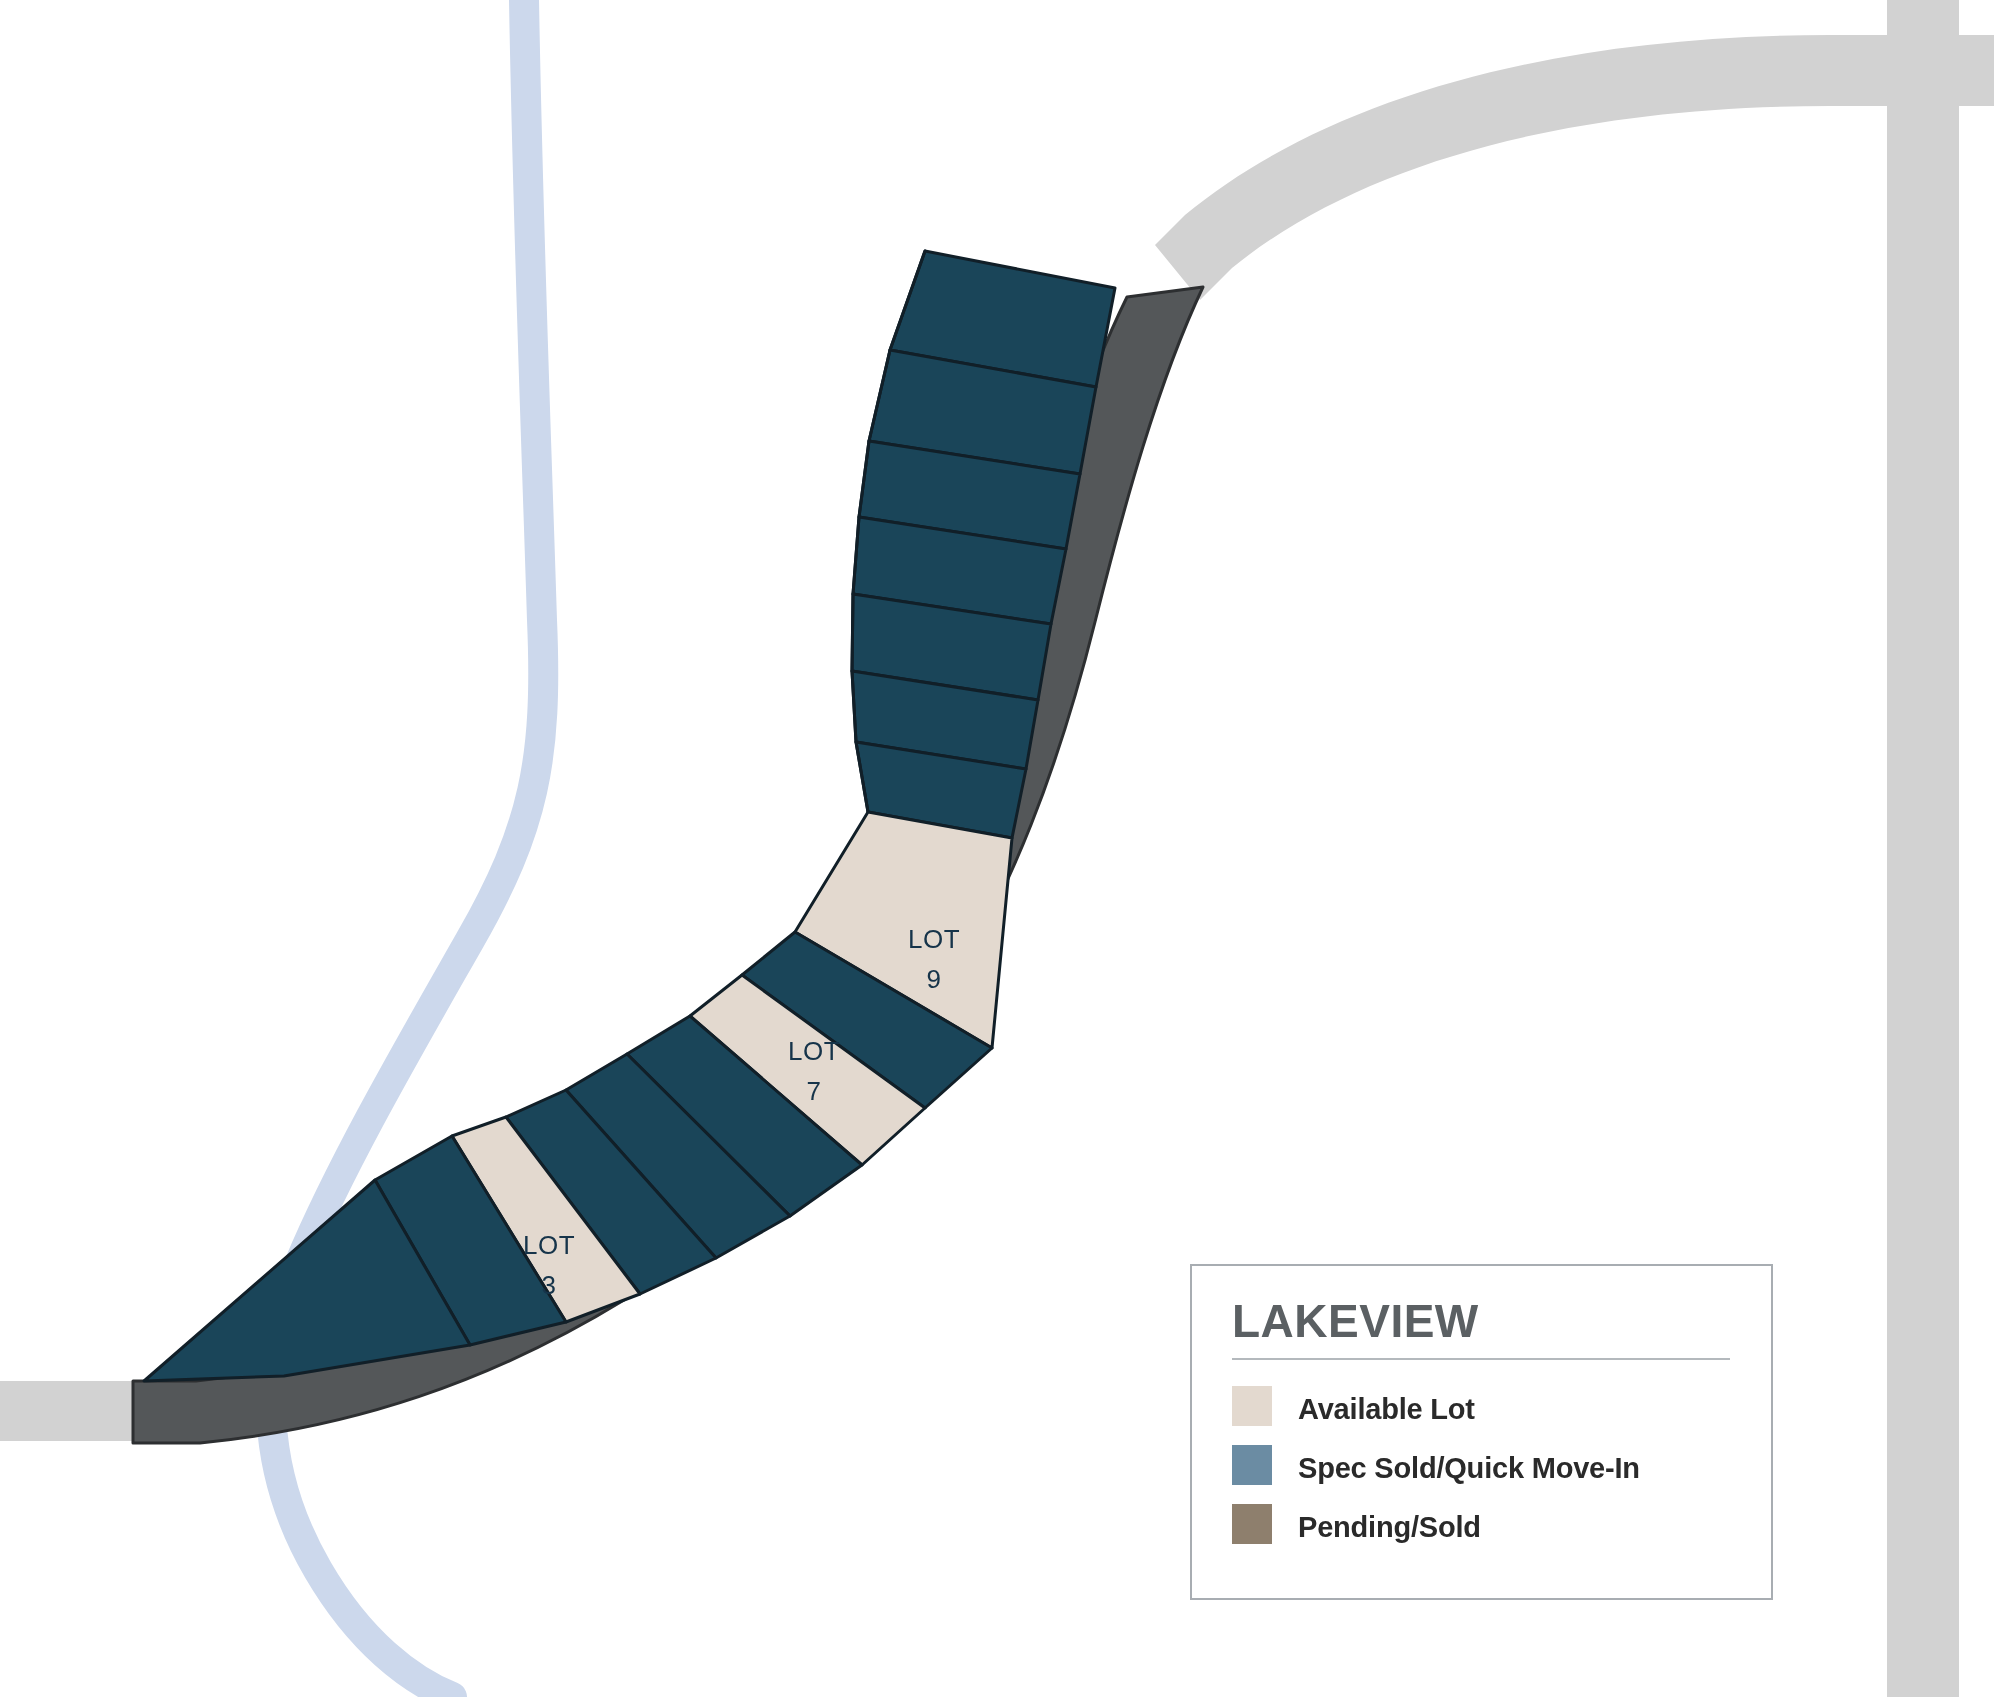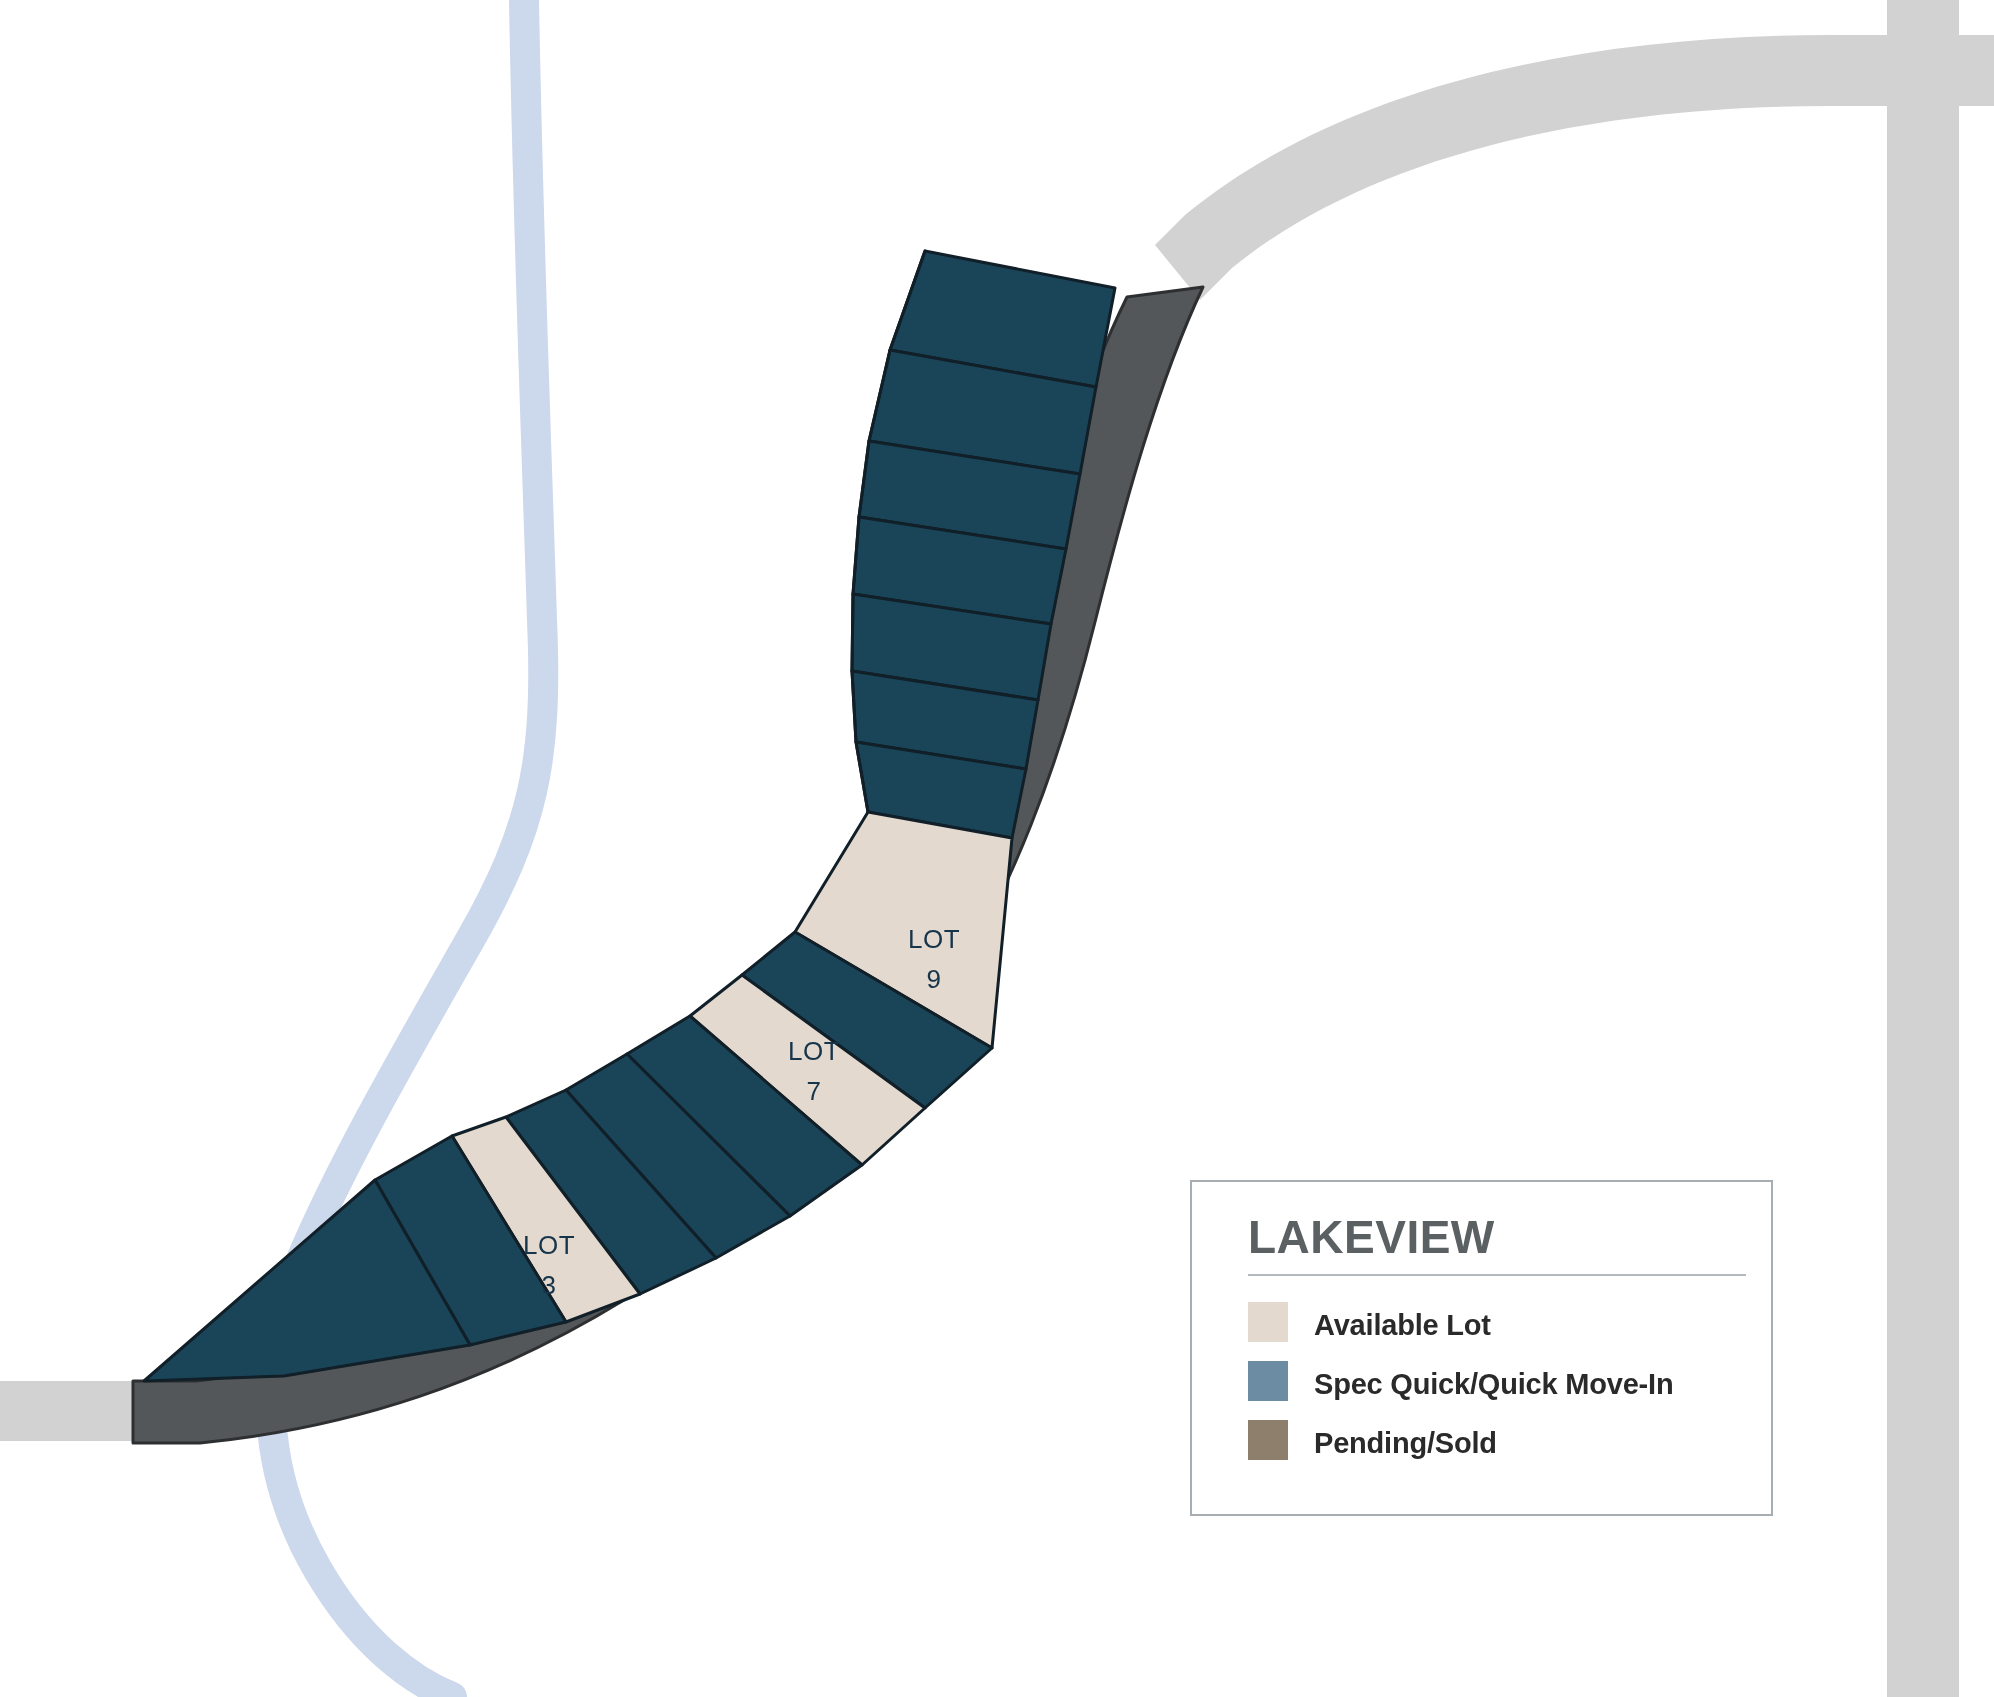--- a/index.html
+++ b/index.html
@@ -25,27 +25,26 @@
     font-size: 26px;
     fill: #16344a;
     text-anchor: middle;
     letter-spacing: 0.5px;
   }
 
   
   #legend {
     position: absolute;
     left: 1190px;
-    top: 1180px;
+    top: 1264px;
     width: 583px;
     height: 336px;
     background: #ffffff;
     border: 2px solid #a8adb2;
     box-sizing: border-box;
-    padding-left: 16px;
   }
   #legend-inner {
     padding: 32px 38px 0 40px;
   }
   #legend-title {
     font-family: "Liberation Sans", sans-serif;
     font-size: 46px;
     font-weight: bold;
     color: #5b6063;
     letter-spacing: 0.5px;
@@ -172,21 +171,21 @@
     <div id="legend-title">LAKEVIEW</div>
     <div id="legend-rule"></div>
 
     <div class="legend-row">
       <span class="legend-swatch" style="background:#e3d9cf"></span>
       <span class="legend-text">Available Lot</span>
     </div>
 
     <div class="legend-row">
       <span class="legend-swatch" style="background:#6b8ca3"></span>
-      <span class="legend-text">Spec Quick/Quick Move-In</span>
+      <span class="legend-text">Spec Sold/Quick Move-In</span>
     </div>
 
     <div class="legend-row">
       <span class="legend-swatch" style="background:#8e7f6d"></span>
       <span class="legend-text">Pending/Sold</span>
     </div>
 
   </div>
 </div>
 

